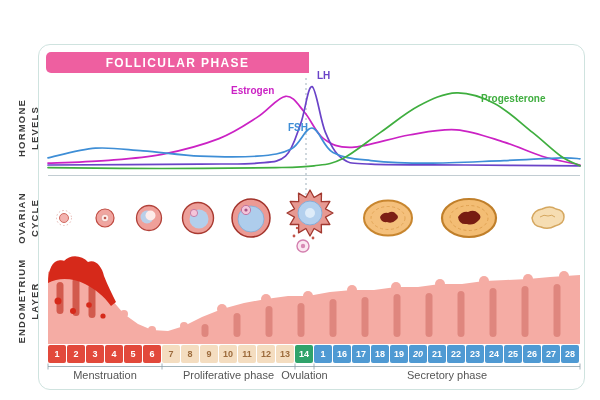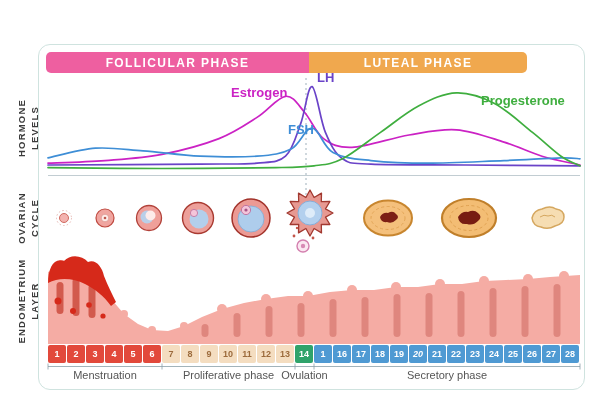--- a/index.html
+++ b/index.html
@@ -17,21 +17,21 @@
 
   .banner { position:absolute; top:52px; height:21px; color:#fff; font-size:12px; font-weight:bold;
             letter-spacing:1.4px; display:flex; align-items:center; justify-content:center; }
   .banner.follicular { left:46px;  width:263px; border-radius:5px 0 0 5px; background:#ee5fa0; }
   .banner.luteal     { left:309px; width:218px; border-radius:0 5px 5px 0; background:#f0a84e; }
 
   .rot-label { position:absolute; width:110px; height:30px; transform:rotate(-90deg);
                text-align:center; font-size:9.5px; font-weight:bold; color:#3b3b3b;
                letter-spacing:1.2px; line-height:1.35; white-space:pre-line; }
 
-  .hlabel { position:absolute; font-size:13px; font-weight:bold; white-space:nowrap; }
+  .hlabel { position:absolute; font-size:10px; font-weight:bold; white-space:nowrap; }
 
   #days { position:absolute; left:48px; top:345px; width:533px; height:18px; display:flex; }
   .day-cell { width:18px; height:18px; margin-right:1px; border-radius:2px;
               display:flex; align-items:center; justify-content:center;
               font-size:9px; font-weight:bold; }
 
   .group-label { position:absolute; top:369px; width:120px; text-align:center;
                  font-size:11px; color:#555; white-space:nowrap; }
 </style>
 </head>
@@ -153,21 +153,20 @@
       <path d="M48.0,167.6C67.0,167.7 124.0,168.5 162.0,168.5C200.0,168.5 250.7,168.0 276.0,167.6C301.3,167.2 302.9,167.3 314.0,165.8C325.1,164.4 331.4,164.4 342.5,158.8C353.6,153.2 367.8,141.2 380.5,132.4C393.2,123.6 405.8,112.6 418.5,106.0C431.2,99.4 443.8,93.2 456.5,92.8C469.2,92.4 481.8,96.8 494.5,103.4C507.2,110.0 521.4,123.6 532.5,132.4C543.6,141.2 553.1,150.6 561.0,156.2C568.9,161.7 576.8,164.2 580.0,165.8" fill="none" stroke="#3fae3f" stroke-width="1.7" stroke-linecap="round"></path>
       <line x1="48" y1="366.5" x2="580" y2="366.5" stroke="#8aa0a8" stroke-width="0.8"></line>
       <line x1="48" y1="363.5" x2="48" y2="369.5" stroke="#8aa0a8" stroke-width="0.8"></line>
       <line x1="162" y1="363.5" x2="162" y2="369.5" stroke="#8aa0a8" stroke-width="0.8"></line>
       <line x1="295" y1="363.5" x2="295" y2="369.5" stroke="#8aa0a8" stroke-width="0.8"></line>
       <line x1="314" y1="363.5" x2="314" y2="369.5" stroke="#8aa0a8" stroke-width="0.8"></line>
       <line x1="580" y1="363.5" x2="580" y2="369.5" stroke="#8aa0a8" stroke-width="0.8"></line>
     </svg>
 
   <div class="banner follicular" style="background: rgb(238, 95, 160);">FOLLICULAR PHASE</div>
-  <div class="banner luteal" style="background: rgb(240, 168, 78);">LUTEAL PHASE</div>
 
   <div class="rot-label" style="left:-24px; top:113px;">HORMONE
 LEVELS</div>
   <div class="rot-label" style="left:-24px; top:203px;">OVARIAN
 CYCLE</div>
   <div class="rot-label" style="left:-24px; top:286px;">ENDOMETRIUM
 LAYER</div>
 
   <div class="hlabel" style="left: 231px; top: 85px; color: rgb(203, 34, 196);">Estrogen</div>
   <div class="hlabel" style="left: 317px; top: 70px; color: rgb(106, 67, 200);">LH</div>

